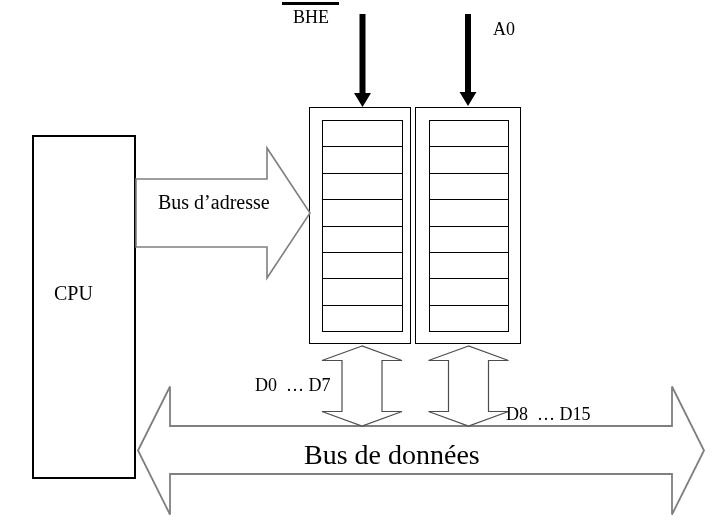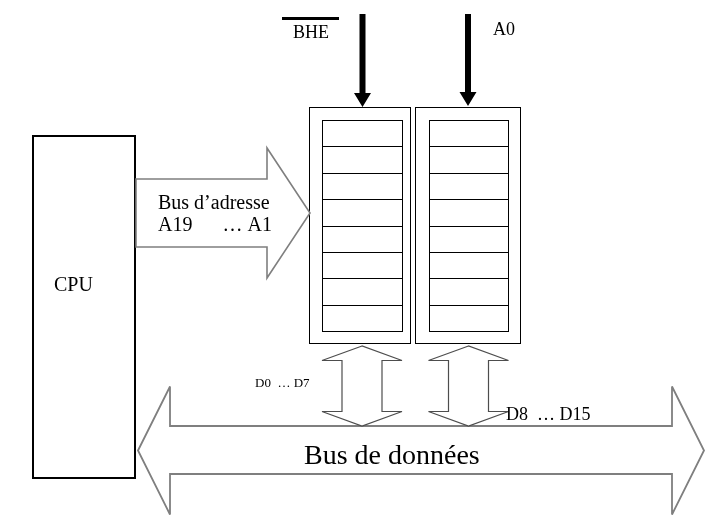--- a/index.html
+++ b/index.html
@@ -45,27 +45,27 @@
   .arrow-layer {
     position: absolute; left: 0; top: 0;
     width: 724px; height: 528px;
     z-index: 5; pointer-events: none;
   }
   .arrow-layer polygon.hollow { fill: #ffffff; }
   .arrow-layer polygon.solid  { stroke: none; }
 
   
   .label { position: absolute; z-index: 10; white-space: nowrap; line-height: 1.1; }
-  .lbl-cpu      { left: 54px;  top: 273px; font-size: 20px; }
+  .lbl-cpu      { left: 54px;  top: 282px; font-size: 20px; }
   .lbl-addr     { left: 158px; top: 191px; font-size: 20px; line-height: 22px; }
   .lbl-databus  { left: 304px; top: 440px; font-size: 28px; }
-  .lbl-d0d7     { left: 255px; top: 376px; font-size: 13px; }
+  .lbl-d0d7     { left: 255px; top: 376px; font-size: 18px; }
   .lbl-d8d15    { left: 506px; top: 376px; font-size: 18px; margin-top: 29px; }
   .lbl-a0       { left: 493px; top: 20px;  font-size: 18px; }
-  .lbl-bhe      { left: 282px; top: 17px;  font-size: 18px; text-decoration: underline; }
+  .lbl-bhe      { left: 282px; top: 2px;  font-size: 18px; text-decoration: underline; }
   .lbl-bhe .ovl {
     display: inline-block;
     border-top: 3px solid #000;
     padding: 3px 10px 0 11px;
   }
 </style>
 </head>
 <body>
 
 <div class="canvas">
@@ -114,21 +114,20 @@
   <div class="label lbl-cpu">CPU</div>
 
   <div class="label lbl-bhe">
     <span class="ovl">BHE</span>
   </div>
 
   <div class="label lbl-a0">A0</div>
 
   <div class="label lbl-addr">
     <div>Bus d’adresse</div>
-    <div>A19&nbsp;&nbsp;&nbsp;&nbsp;&nbsp;&nbsp;…&nbsp;A1</div>
   </div>
 
   <div class="label lbl-d0d7">D0&nbsp;&nbsp;… D7</div>
 
   <div class="label lbl-d8d15">D8&nbsp;&nbsp;… D15</div>
 
   <div class="label lbl-databus">Bus de données</div>
 
 </div>
 

